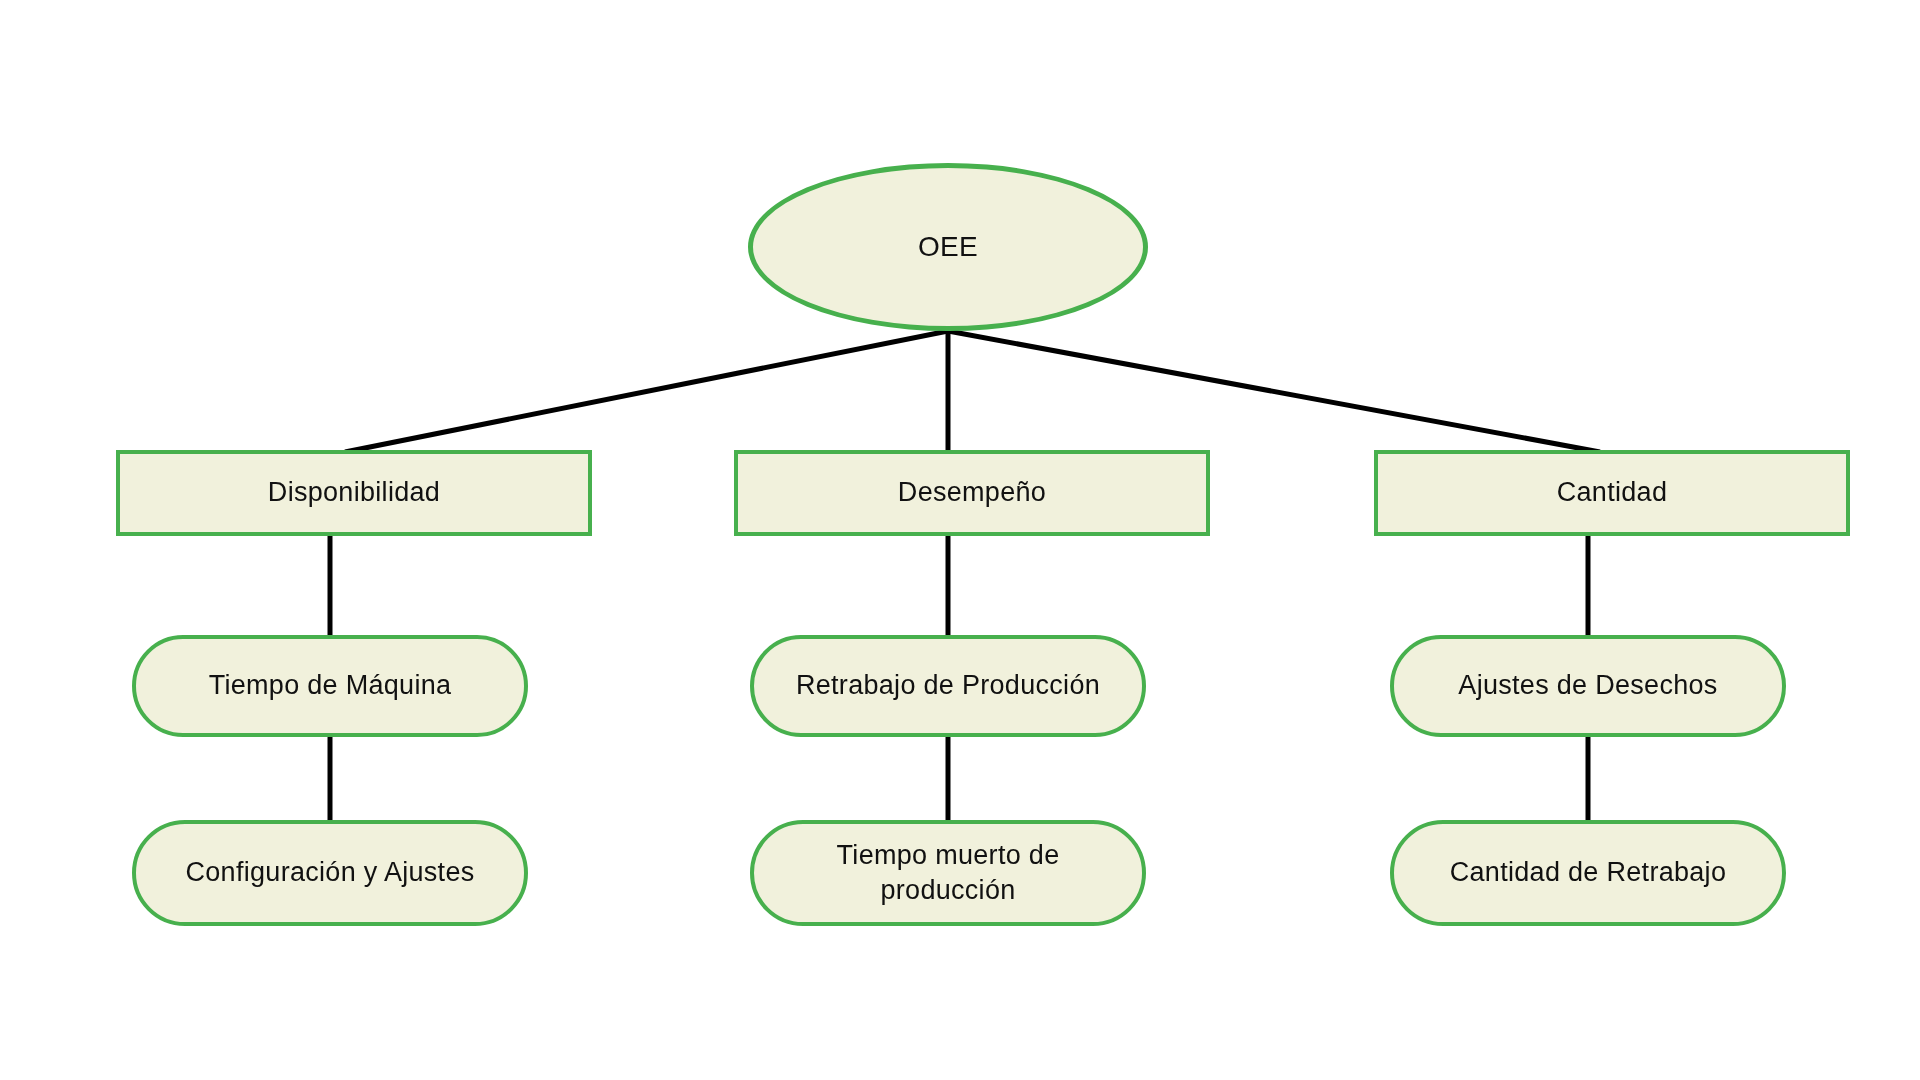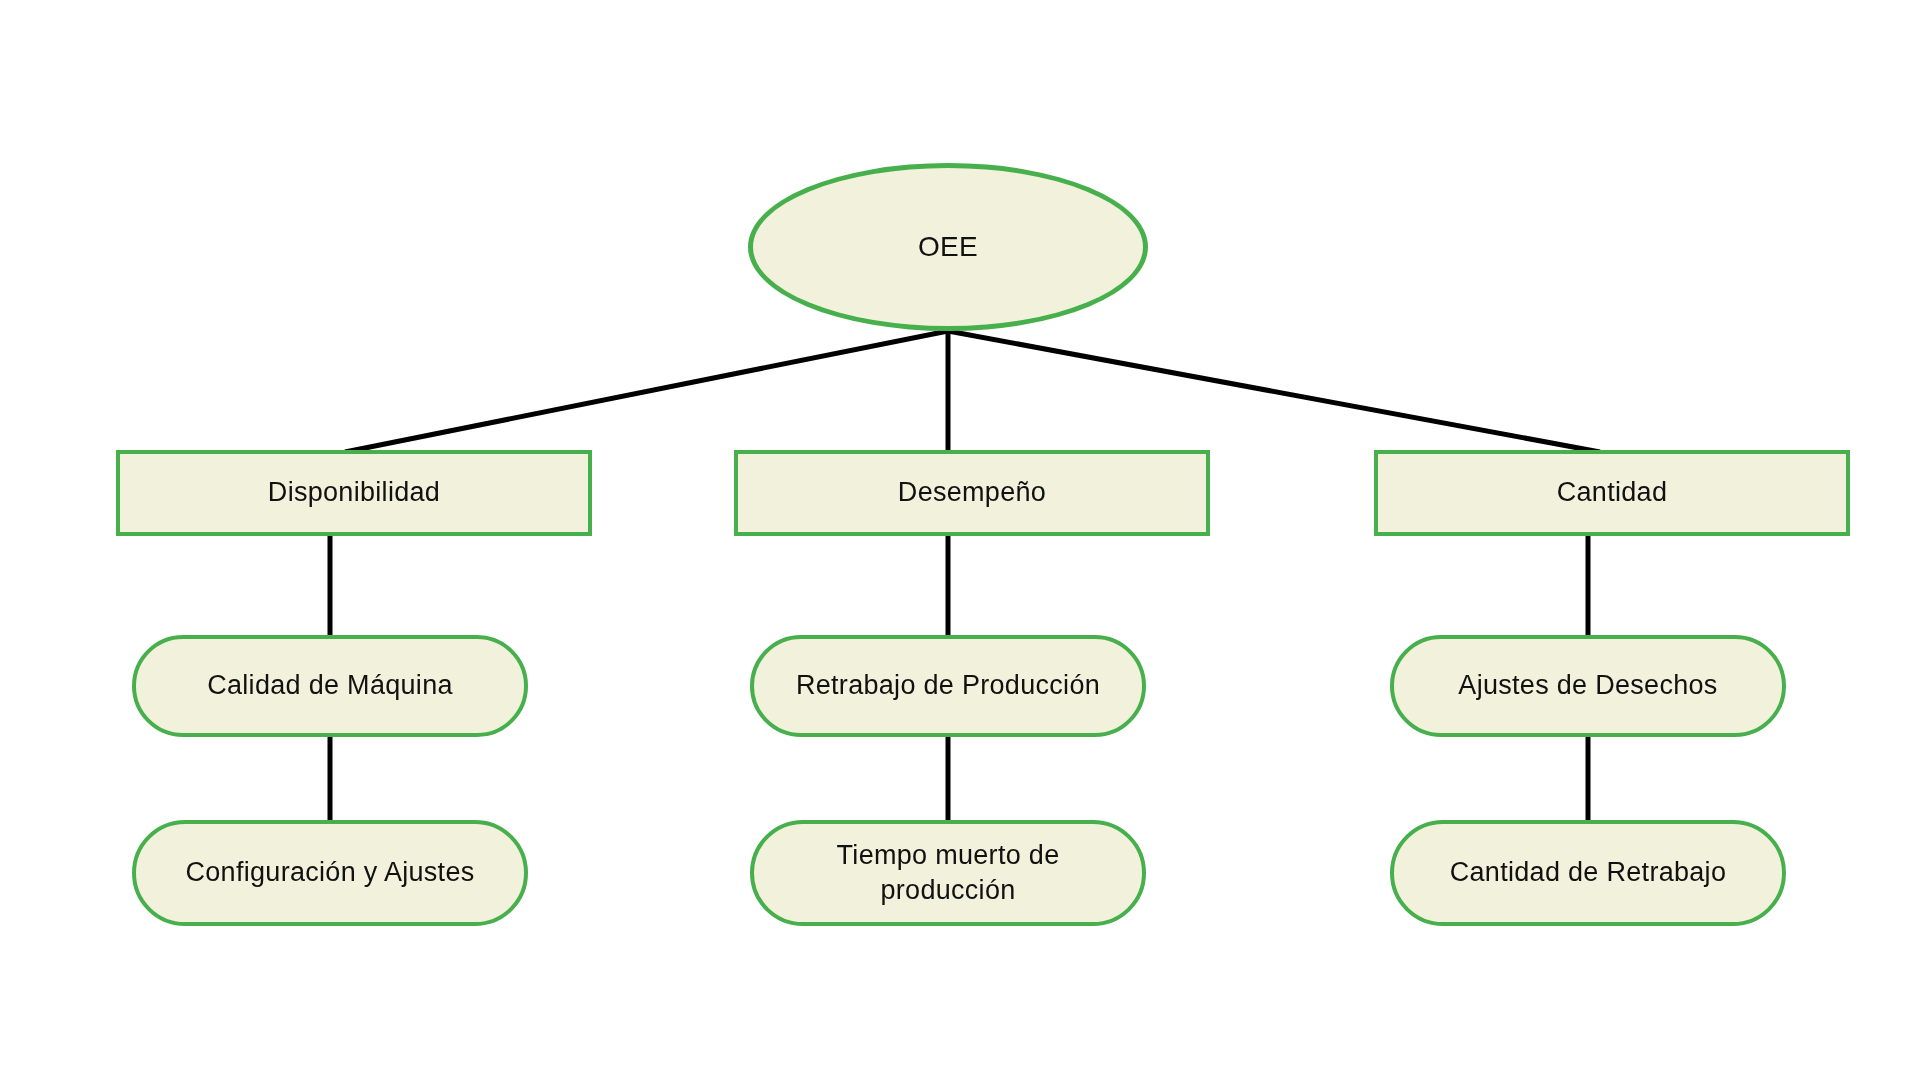--- a/index.html
+++ b/index.html
@@ -92,21 +92,21 @@
     <span class="label">Disponibilidad</span>
   </div>
   <div class="node node-rect rect-col-1">
     <span class="label">Desempeño</span>
   </div>
   <div class="node node-rect rect-col-2">
     <span class="label">Cantidad</span>
   </div>
 
   <div class="node node-pill pill-row-0 pill-col-0">
-    <span class="label">Calidad de Máquina</span>
+    <span class="label">Tiempo de Máquina</span>
   </div>
   <div class="node node-pill pill-row-0 pill-col-1">
     <span class="label">Retrabajo de Producción</span>
   </div>
   <div class="node node-pill pill-row-0 pill-col-2">
     <span class="label">Ajustes de Desechos</span>
   </div>
 
   <div class="node node-pill pill-row-1 pill-col-0">
     <span class="label">Configuración y Ajustes</span>

